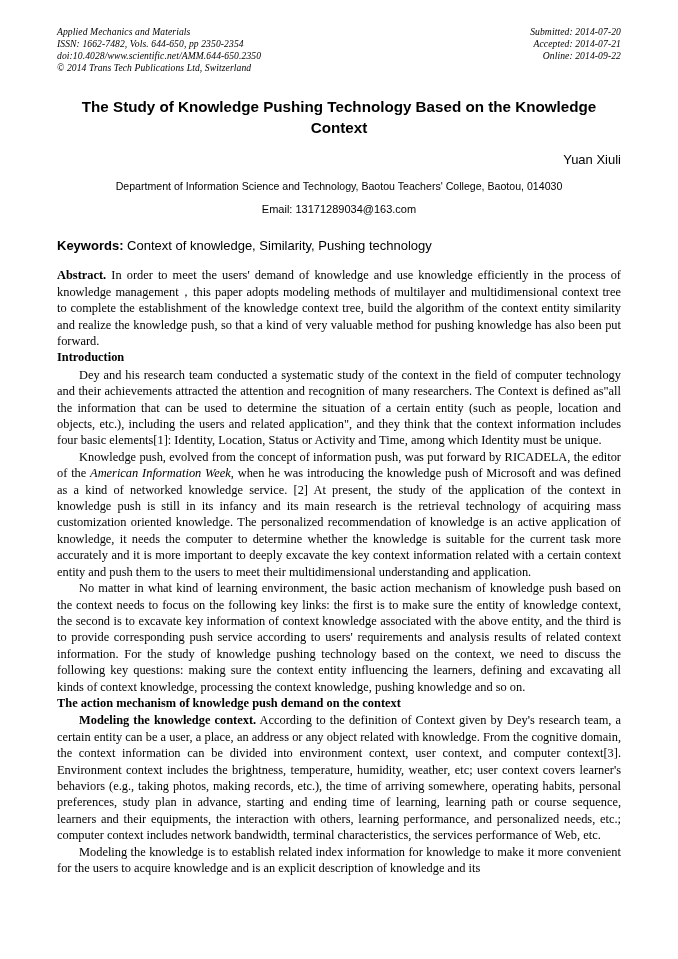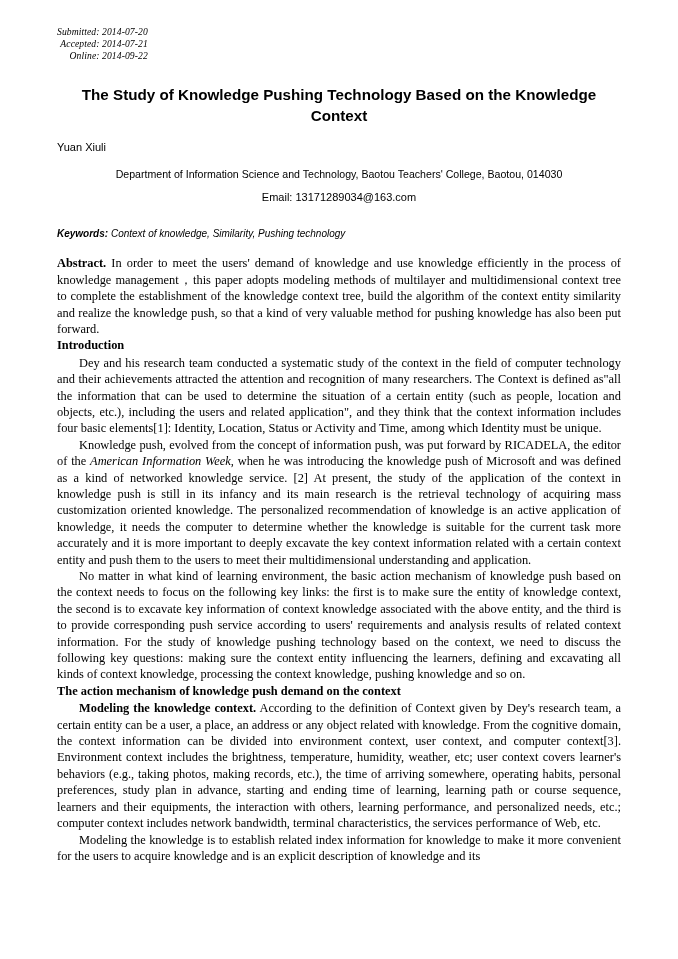--- a/index.html
+++ b/index.html
@@ -45,47 +45,46 @@
     font-family: "Liberation Sans", sans-serif;
     font-weight: bold;
     font-size: 15.2px;
     line-height: 21px;
     text-align: center;
     padding: 0 6px;
   }
   .author {
     margin-top: 13px;
     font-family: "Liberation Sans", sans-serif;
-    font-size: 11px;
+    font-size: 13px;
     line-height: 17px;
-    text-align: left;
+    text-align: right;
   }
   .affiliation {
     margin-top: 11px;
     font-family: Liberation Sans, sans-serif;
     font-size: 10.6px;
     line-height: 15px;
     text-align: center;
   }
   .email {
     margin-top: 8px;
     font-family: "Liberation Sans", sans-serif;
     font-size: 11px;
     line-height: 15px;
     text-align: center;
   }
 
   
   .keywords {
     margin-top: 22px;
     font-family: "Liberation Sans", sans-serif;
-    font-size: 10px;
+    font-size: 13px;
     line-height: 14px;
     text-align: left;
-    font-style: italic;
   }
   .keywords .kw-label {
     font-weight: bold;
   }
 
   
   .abstract {
     margin-top: 14px;
     font-size: 12.4px;
     line-height: 16.4px;
@@ -116,20 +115,26 @@
     font-weight: bold;
   }
   .ital { font-style: italic; }
 </style>
 </head>
 <body>
 
 <div class="page">
 
   <div class="journal-header">
+    <div class="left">
+      <div>Applied Mechanics and Materials</div>
+      <div>ISSN: 1662-7482, Vols. 644-650, pp 2350-2354</div>
+      <div>doi:10.4028/www.scientific.net/AMM.644-650.2350</div>
+      <div>© 2014 Trans Tech Publications Ltd, Switzerland</div>
+    </div>
     <div class="right">
       <div>Submitted: 2014-07-20</div>
       <div>Accepted: 2014-07-21</div>
       <div>Online: 2014-09-22</div>
     </div>
   </div>
 
   <div class="title">The Study of Knowledge Pushing Technology Based on the Knowledge Context</div>
 
   <div class="author">Yuan Xiuli</div>

